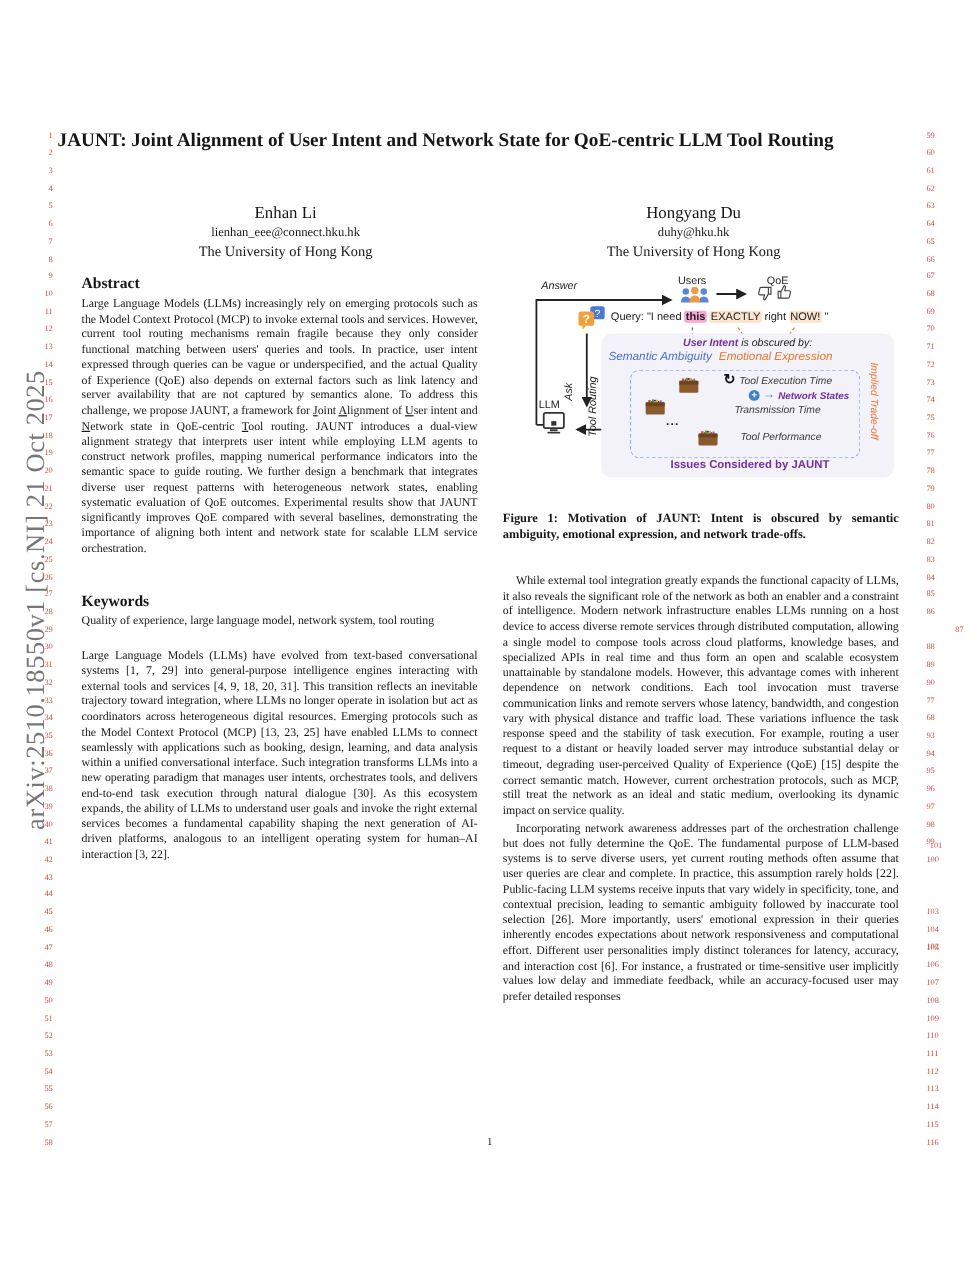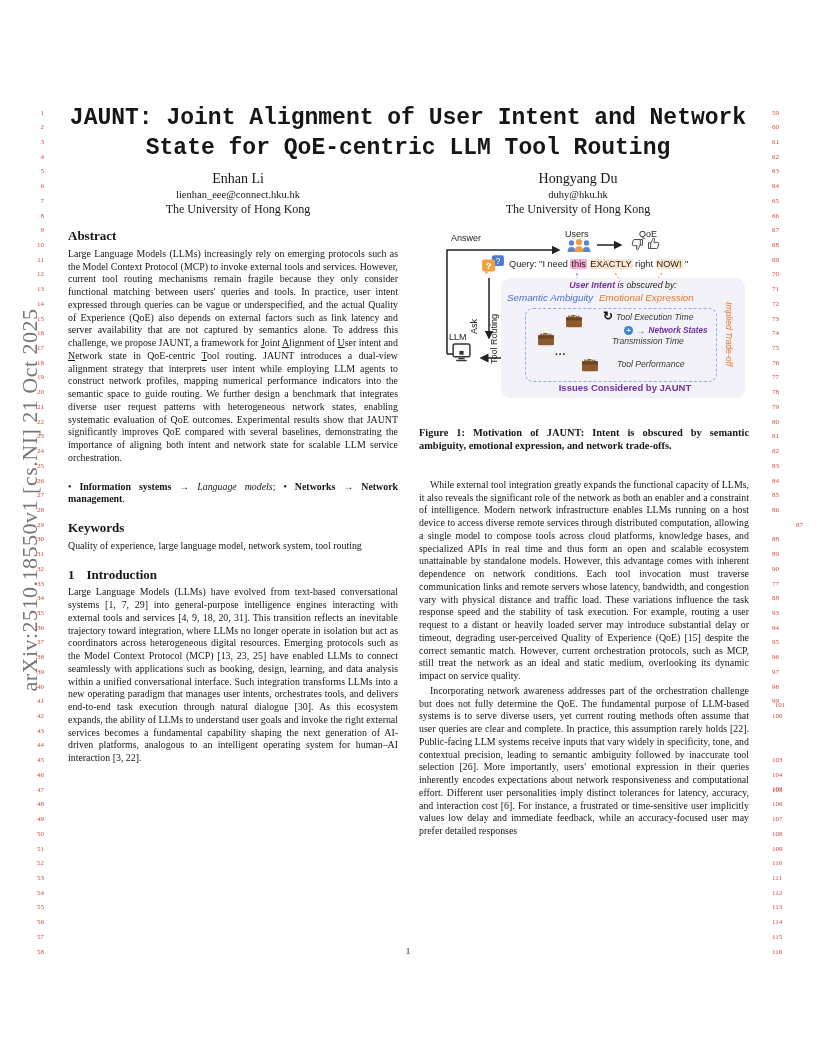--- a/index.html
+++ b/index.html
@@ -11,22 +11,22 @@
     transform:rotate(-90deg);font-family:"Liberation Serif",serif;
     font-size:22px;color:#777;letter-spacing:.5px;white-space:nowrap;}
 
   
   .lineno{position:absolute;font-family:"Liberation Serif",serif;font-size:7px;
     color:#cf4a3f;width:16px;}
   .lineno.l{left:28px;text-align:right;}
   .lineno.r{left:772px;text-align:left;}
 
   
-  .title{position:absolute;top:103px;left:48px;width:720px;text-align:center;
-    font-size:23px;font-weight:bold;line-height:30px;font-family:Liberation Mono, monospace;}
+  .title{position:absolute;top:103px;left:48px;width:720px;
+    font-size:16px;font-weight:bold;line-height:30px;}
   .authors{position:absolute;top:171px;left:68px;width:680px;display:flex;}
   .author{flex:1;text-align:center;}
   .author .name{font-size:14px;margin-bottom:2px;}
   .author .email{font-size:10.5px;margin-bottom:2px;}
   .author .affil{font-size:12px;}
 
   
   .col{position:absolute;width:330px;font-size:9.9px;line-height:12.75px;text-align:justify;}
   .col-left{left:68px;top:230px;}
   .col-right{left:419px;top:228px;}
@@ -36,26 +36,26 @@
   .spacer14{height:14px;} .spacer10{height:10px;}
   .indent{text-indent:11px;}
   .pageno{position:absolute;top:946px;left:0;width:816px;text-align:center;font-size:9px;}
 
   
   .fig{position:relative;width:328px;height:198px;font-family:"Liberation Sans",sans-serif;
        text-align:left;line-height:normal;}
   .fig .abs{position:absolute;white-space:nowrap;}
   .fig svg.overlay{position:absolute;left:0;top:0;width:328px;height:198px;}
   .flab{font-size:9px;color:#222;}
-  .fitalic{}
+  .fitalic{font-style:italic;}
   .vup{writing-mode:vertical-rl;transform:rotate(180deg);}
   .vdown{writing-mode:vertical-rl;}
   .query{font-size:9.2px;color:#222;}
   .hl{padding:0 1px;border-radius:2px;}
-  .hl-blue{background:#f9a8d4;}
+  .hl-blue{background:#f9a8d4;font-weight:bold;}
   .hl-orange{background:#fce4cd;}
   .purplebox{position:absolute;left:82px;top:50px;width:244px;height:120px;
     background:#f4f2f9;border-radius:9px;}
   .innerbox{position:absolute;left:106px;top:80px;width:190px;height:72px;
     border:1.2px dashed #8fb2e6;border-radius:8px;}
   .intent{font-size:8.8px;font-style:italic;color:#222;}
   .intent b{color:#7030a0;}
   .semantic{font-size:9.8px;font-style:italic;color:#4a6fd0;}
   .emotional{font-size:9.8px;font-style:italic;color:#e8762c;}
   .implied{font-size:8.6px;font-style:italic;color:#e8762c;}
@@ -206,26 +206,24 @@
       <div class="name">Hongyang Du</div>
       <div class="email">duhy@hku.hk</div>
       <div class="affil">The University of Hong Kong</div>
     </div>
   </div>
 
   <div class="col col-left">
     <h2 class="sec-head">Abstract</h2>
     <p>Large Language Models (LLMs) increasingly rely on emerging protocols such as the Model Context Protocol (MCP) to invoke external tools and services. However, current tool routing mechanisms remain fragile because they only consider functional matching between users' queries and tools. In practice, user intent expressed through queries can be vague or underspecified, and the actual Quality of Experience (QoE) also depends on external factors such as link latency and server availability that are not captured by semantics alone. To address this challenge, we propose JAUNT, a framework for <u>J</u>oint <u>A</u>lignment of <u>U</u>ser intent and <u>N</u>etwork state in QoE-centric <u>T</u>ool routing. JAUNT introduces a dual-view alignment strategy that interprets user intent while employing LLM agents to construct network profiles, mapping numerical performance indicators into the semantic space to guide routing. We further design a benchmark that integrates diverse user request patterns with heterogeneous network states, enabling systematic evaluation of QoE outcomes. Experimental results show that JAUNT significantly improves QoE compared with several baselines, demonstrating the importance of aligning both intent and network state for scalable LLM service orchestration.</p>
     <div class="spacer14"></div>
-    <p>• <b>Information systems</b> → <i>Language models</i>; • <b>Networks</b> → <b>Network management</b>.</p>
     <div class="spacer14"></div>
     <h2 class="sec-head">Keywords</h2>
     <p>Quality of experience, large language model, network system, tool routing</p>
     <div class="spacer14"></div>
-    <h2 class="sec-head"><span class="num">1</span><span>Introduction</span></h2>
     <p>Large Language Models (LLMs) have evolved from text-based conversational systems [1, 7, 29] into general-purpose intelligence engines interacting with external tools and services [4, 9, 18, 20, 31]. This transition reflects an inevitable trajectory toward integration, where LLMs no longer operate in isolation but act as coordinators across heterogeneous digital resources. Emerging protocols such as the Model Context Protocol (MCP) [13, 23, 25] have enabled LLMs to connect seamlessly with applications such as booking, design, learning, and data analysis within a unified conversational interface. Such integration transforms LLMs into a new operating paradigm that manages user intents, orchestrates tools, and delivers end-to-end task execution through natural dialogue [30]. As this ecosystem expands, the ability of LLMs to understand user goals and invoke the right external services becomes a fundamental capability shaping the next generation of AI-driven platforms, analogous to an intelligent operating system for human–AI interaction [3, 22].</p>
   </div>
 
   <div class="col col-right">
 
     <div class="fig">
       <svg class="overlay" viewBox="0 0 328 198">
         <defs>
           <marker id="mB" markerWidth="7" markerHeight="7" refX="5" refY="3" orient="auto-start-reverse">
               <path d="M0,0 L6,3 L0,6 z" fill="#222"></path>

